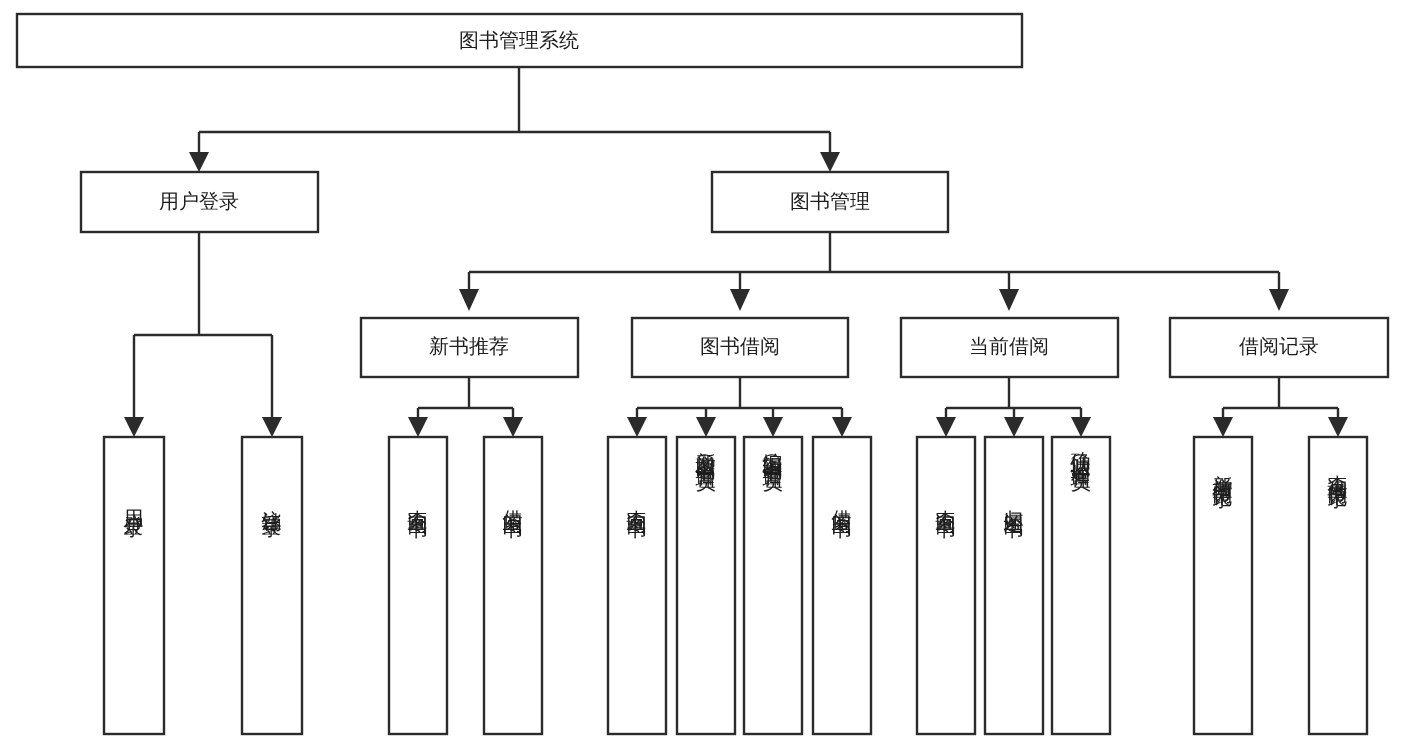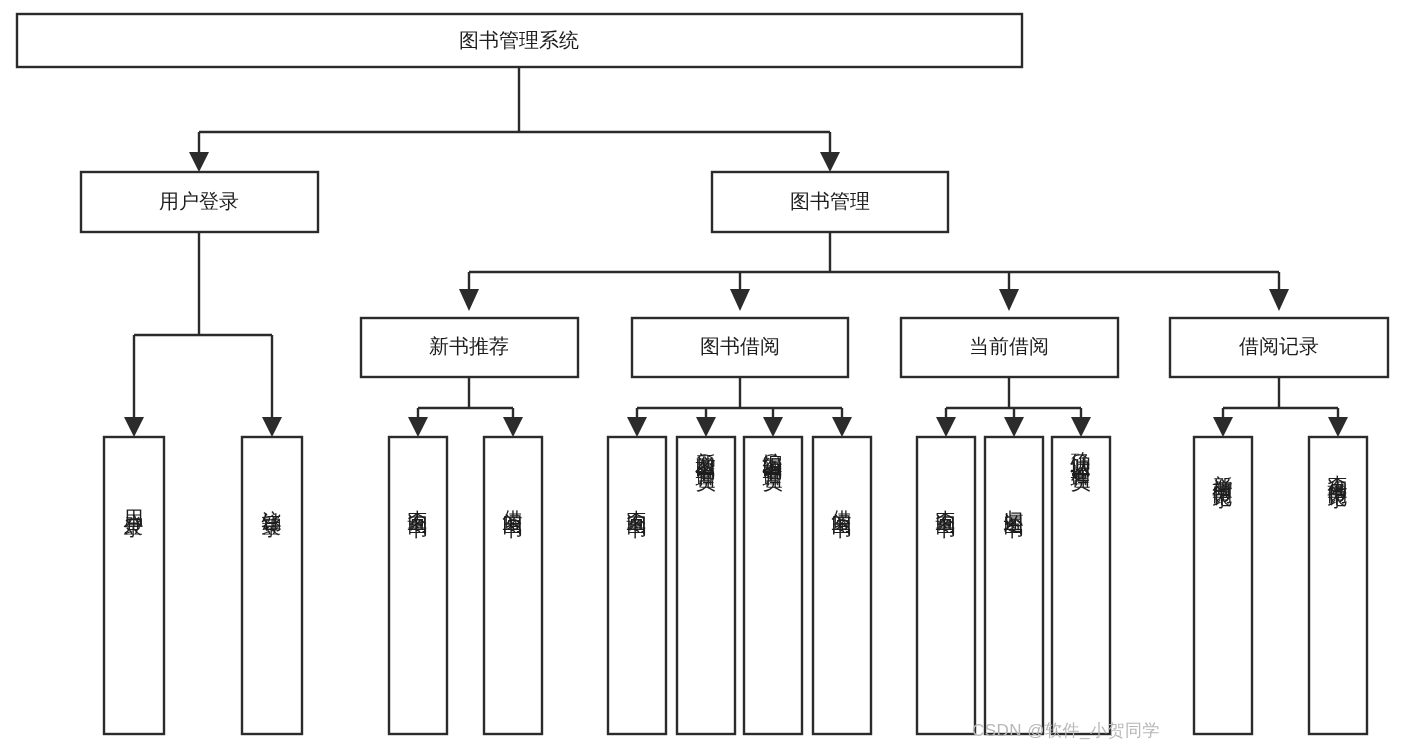--- a/index.html
+++ b/index.html
@@ -213,15 +213,14 @@
       <text class="node-label-vertical" x="1223" y="468">新增借阅记录</text>
     </g>
 
     <g>
       <rect class="node-rect" x="1309" y="437" width="58" height="297"></rect>
       <text class="node-label-vertical" x="1338" y="468">查询借阅记录</text>
     </g>
 
   </svg>
 
-  <div class="watermark">CSDN @软件_小贺同学</div>
 
 </div>
 
 </body></html>

